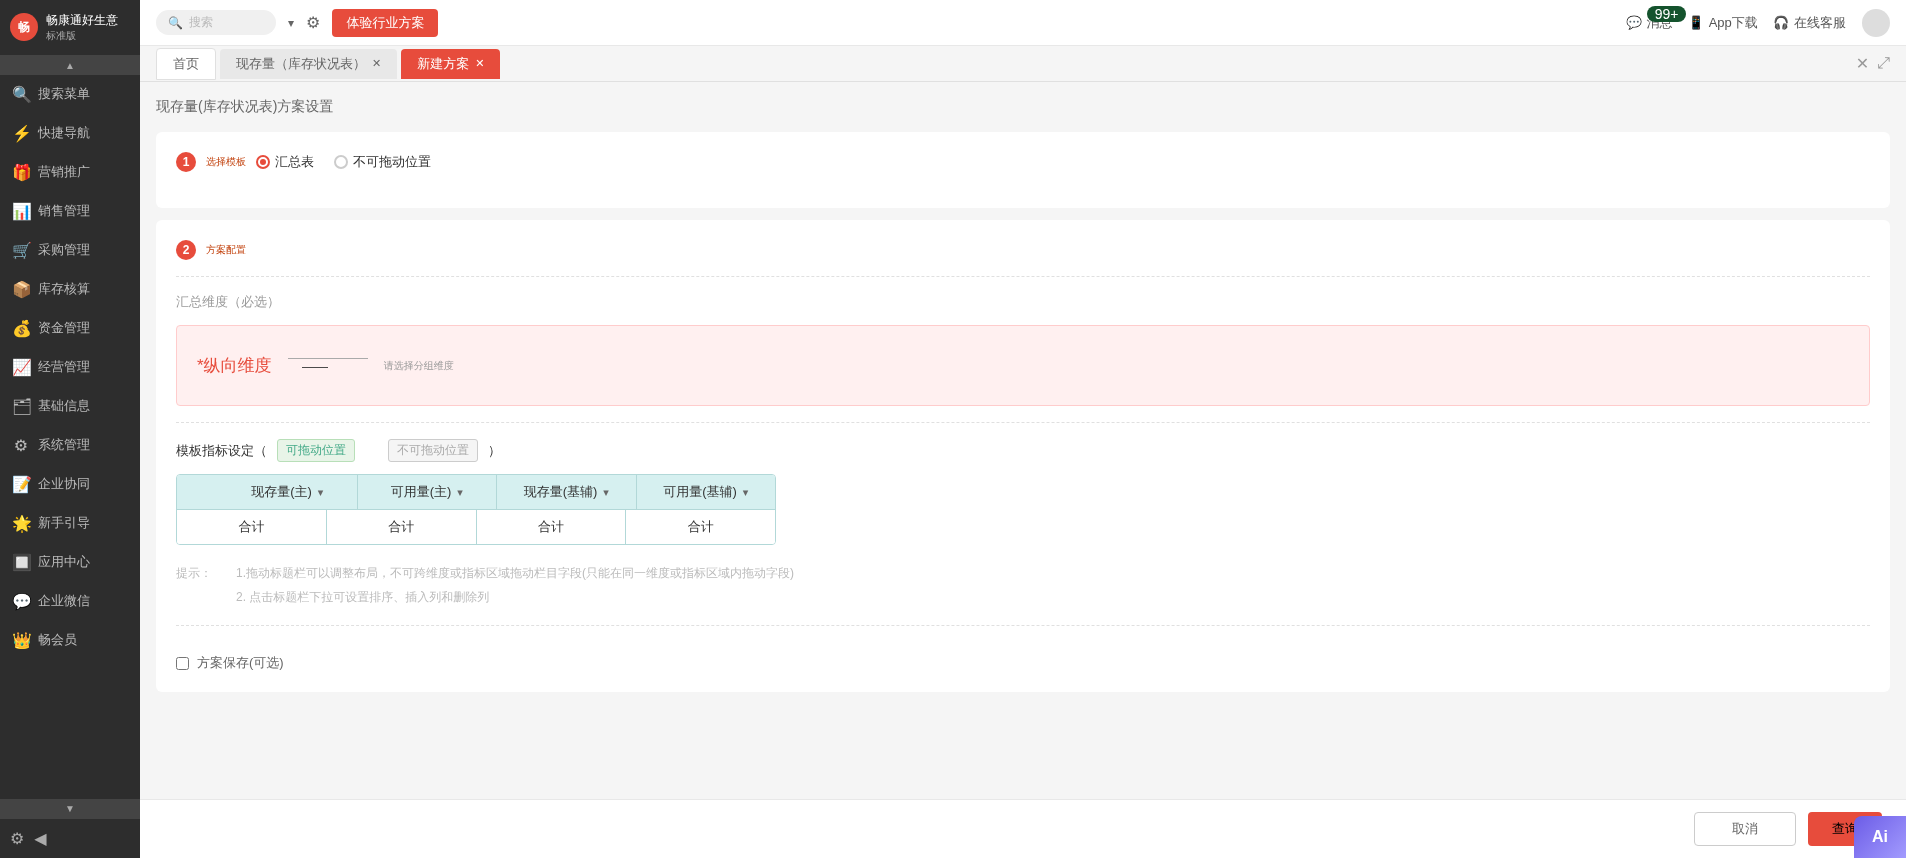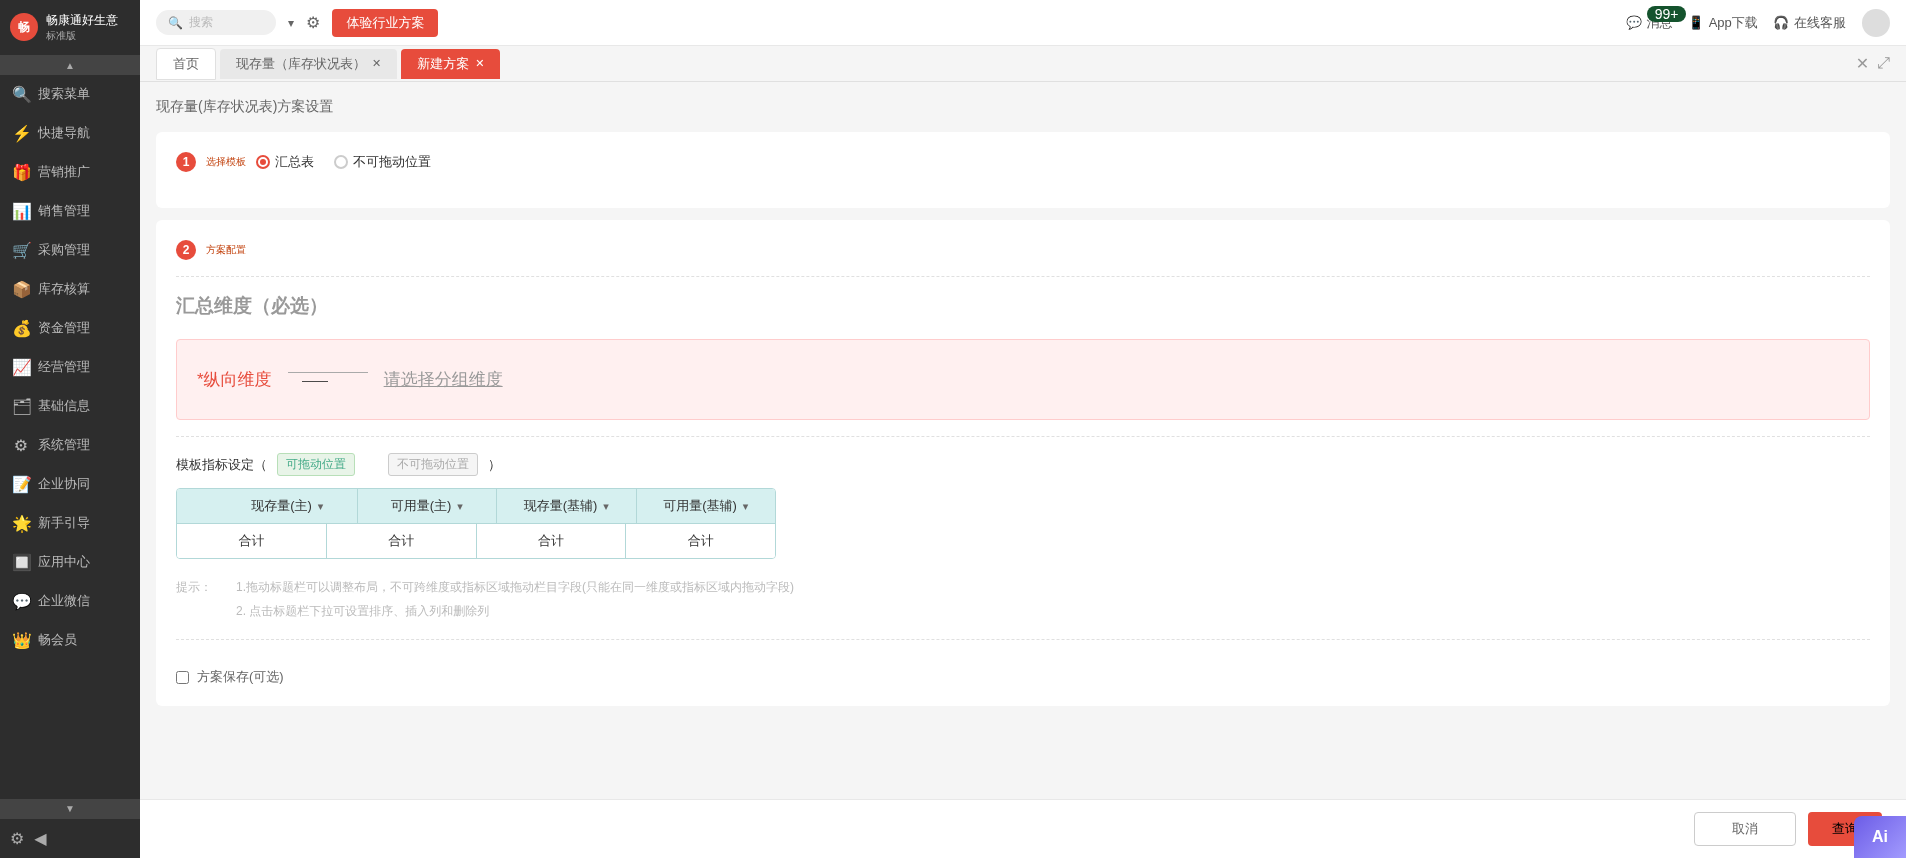--- a/index.html
+++ b/index.html
@@ -138,31 +138,31 @@
       width: 14px; height: 14px; border-radius: 50%;
       border: 2px solid #ccc; display: flex; align-items: center; justify-content: center;
     }
     .radio-dot.checked { border-color: #e74c3c; }
     .radio-dot.checked::after { content: ''; width: 6px; height: 6px; border-radius: 50%; background: #e74c3c; display: block; }
 
     
     .divider { border: none; border-top: 1px dashed #e0e0e0; margin: 16px 0; }
 
     
-    .plan-config-label { font-size: 19px; color: #999; margin-bottom: 20px; font-weight: bold; }
+    .plan-config-label { font-size: 13px; color: #999; margin-bottom: 14px; }
 
     
     .dimension-area {
       background: #fff0f0; border: 1px solid #ffcccc; border-radius: 4px;
       padding: 28px 20px; display: flex; align-items: center; gap: 16px;
       margin-bottom: 16px;
     }
     .dimension-required { color: #e74c3c; font-size: 17px; }
     .dimension-label { font-size: 13px; color: #333; font-weight: 500; }
-    .dimension-placeholder { font-size: 17px; color: #999; text-decoration: underline; }
+    .dimension-placeholder { font-size: 10px; color: #999; }
 
     
     .indicator-settings { display: flex; align-items: center; gap: 10px; margin-bottom: 12px; font-size: 13px; color: #333; }
     .indicator-chip {
       display: inline-block; background: #e8f4e8; border: 1px solid #b8dfb8;
       border-radius: 3px; padding: 2px 8px; font-size: 12px; color: #4a8; cursor: pointer;
     }
     .indicator-chip.inactive {
       background: #f5f5f5; border-color: #ccc; color: #aaa;
     }

